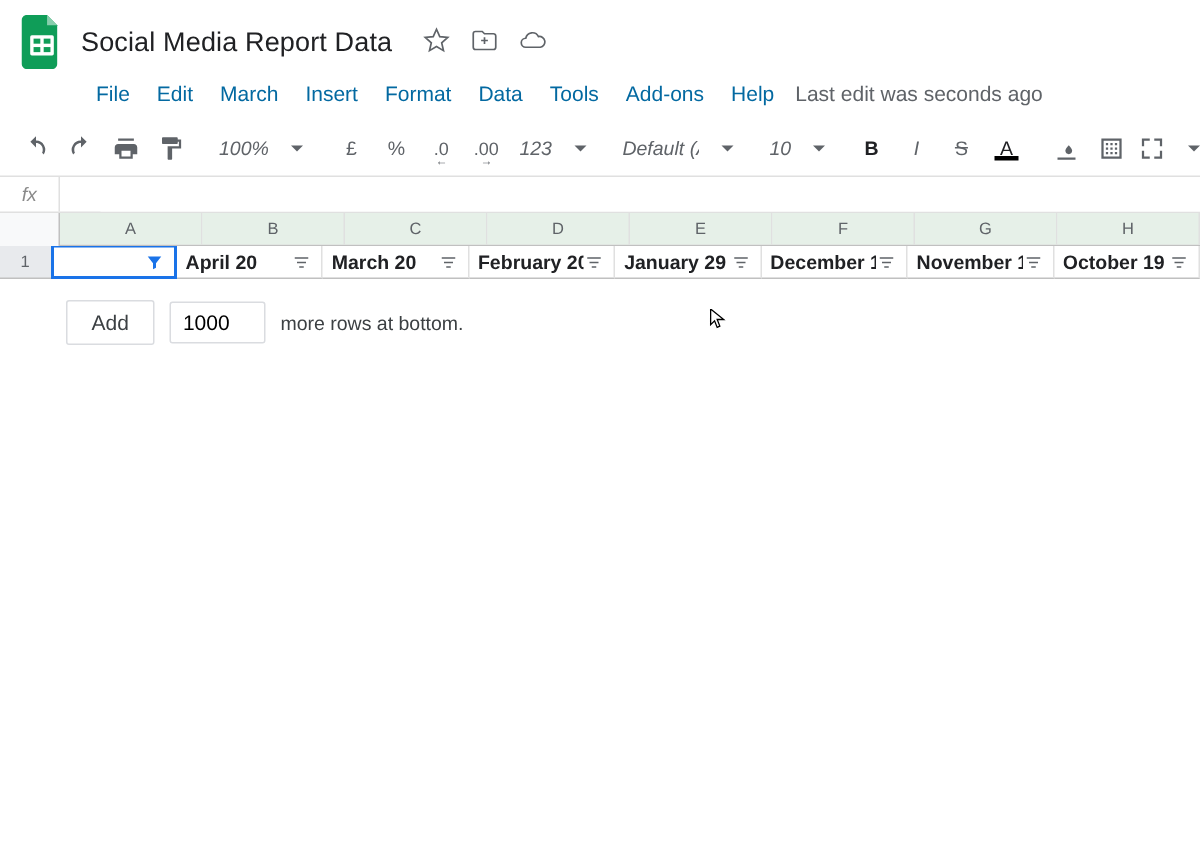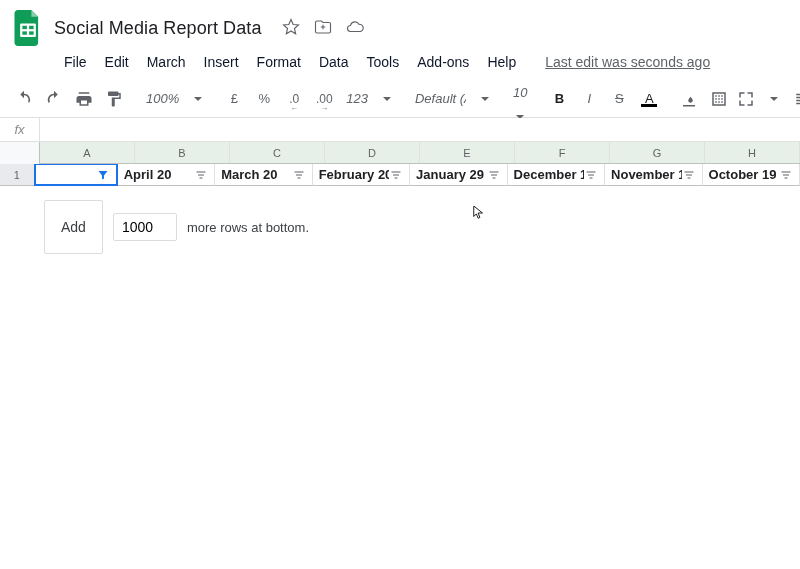--- a/index.html
+++ b/index.html
@@ -37,29 +37,28 @@
   
   .menubar {
     display: flex;
     align-items: center;
     padding: 0 0 0 56px;
     height: 28px;
     gap: 2px;
   }
   .menu-item {
     font-size: 14px;
-    color: #0f172a;
+    color: #0369a1;
     padding: 4px 8px;
     cursor: pointer;
   }
   .last-edit {
     font-size: 14px;
     color: #5f6368;
-    text-decoration: underline;
-    margin-left: 19px;
+    margin-left: 4px;
     cursor: pointer;
   }
   
   .toolbar {
     display: flex;
     align-items: center;
     padding: 0 10px;
     height: 38px;
     border-bottom: 1px solid #e0e0e0;
     gap: 2px;
@@ -74,21 +73,21 @@
     font-size: 13px;
   }
   .tb-btn svg { width: 18px; height: 18px; fill: #5f6368; }
   .tb-sep { width: 1px; height: 20px; background: #e0e0e0; margin: 0 4px; }
   .tb-drop {
     display: flex; align-items: center; gap: 15px;
     height: 28px; padding: 0 6px; cursor: pointer; font-size: 13px; font-style: italic;
   }
   .caret { width: 0; height: 0; border-left: 4px solid transparent; border-right: 4px solid transparent; border-top: 4px solid #5f6368; }
   .font-select { width: 86px; justify-content: space-between; }
-  .size-select { width: 48px; justify-content: space-between; flex-direction: column; }
+  .size-select { width: 48px; justify-content: space-between; }
   .text-color-wrap { display:flex; flex-direction: column; align-items:center; }
   .text-color-bar { width:16px; height:3px; background:#000; margin-top:-2px;}
   
   .formula-bar {
     display: flex;
     align-items: center;
     height: 24px;
     border-bottom: 1px solid #e0e0e0;
     gap: 27px;
   }
@@ -174,21 +173,21 @@
     display: flex;
     align-items: center;
     gap: 10px;
     padding: 14px 0 0 44px;
     font-size: 13px;
     color: #3c4043;
   }
   .add-btn {
     border: 1px solid #dadce0;
     background: #fff;
-    padding: 18px 16px;
+    padding: 6px 16px;
     font-size: 14px;
     color: #3c4043;
     cursor: pointer;
     border-radius: 2px;
   }
   .rows-input {
     width: 64px;
     border: 1px solid #dadce0;
     padding: 5px 8px;
     font-size: 14px;

